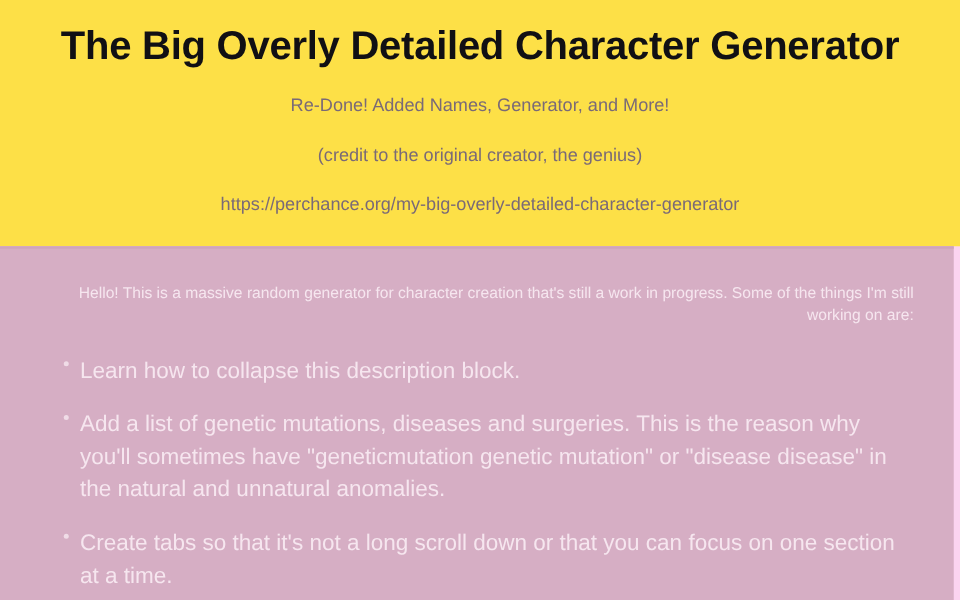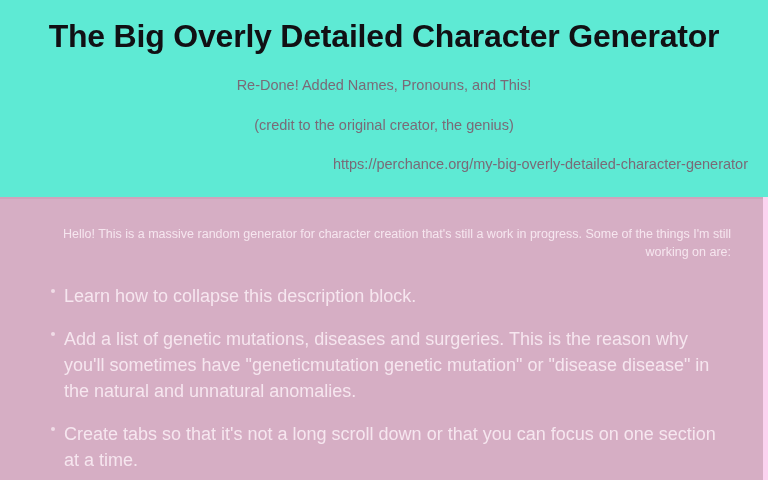--- a/index.html
+++ b/index.html
@@ -16,41 +16,41 @@
   }
   .page {
     width: 768px;
     min-height: 480px;
     background: #fbd4f0;
     display: flex;
     flex-direction: column;
   }
   
   .header {
-    background: #5eead4;
+    background: #fde047;
     padding: 16px 20px 22px 20px;
     text-align: center;
   }
   .page-title {
     margin: 0;
     font-size: 32px;
     line-height: 1.25;
     font-weight: bold;
     color: #111014;
     letter-spacing: -0.2px;
   }
   .subtitle {
     margin: 0;
     color: #7a6a77;
     font-size: 14.5px;
     line-height: 1.35;
     padding-top: 20px;
   }
   .subtitle.s2 { padding-top: 20px; }
-  .subtitle.s3 { padding-top: 20px; text-align: right; }
+  .subtitle.s3 { padding-top: 20px; }
   
   .desc-block {
     background: #d6aec4;
     border-top: 2px solid #cfa4bc;
     margin-right: 5px;
     padding: 26px 32px 24px 32px;
     flex: 1 1 auto;
   }
   .desc-intro {
     margin: 0 0 22px 0;
@@ -83,21 +83,21 @@
     background: #f0dce7;
   }
 </style>
 </head>
 <body>
 
 <div class="page">
 
   <header class="header">
     <h1 class="page-title">The Big Overly Detailed Character Generator</h1>
-    <p class="subtitle s1">Re-Done! Added Names, Pronouns, and This!</p>
+    <p class="subtitle s1">Re-Done! Added Names, Generator, and More!</p>
     <p class="subtitle s2">(credit to the original creator, the genius)</p>
     <p class="subtitle s3">https://perchance.org/my-big-overly-detailed-character-generator</p>
   </header>
 
   <section class="desc-block">
     <p class="desc-intro">Hello! This is a massive random generator for character creation that's still a work in progress. Some of the things I'm still working on are:</p>
     <ul class="desc-list">
       <li>
         <span class="bullet"></span>
         <span>Learn how to collapse this description block.</span>

